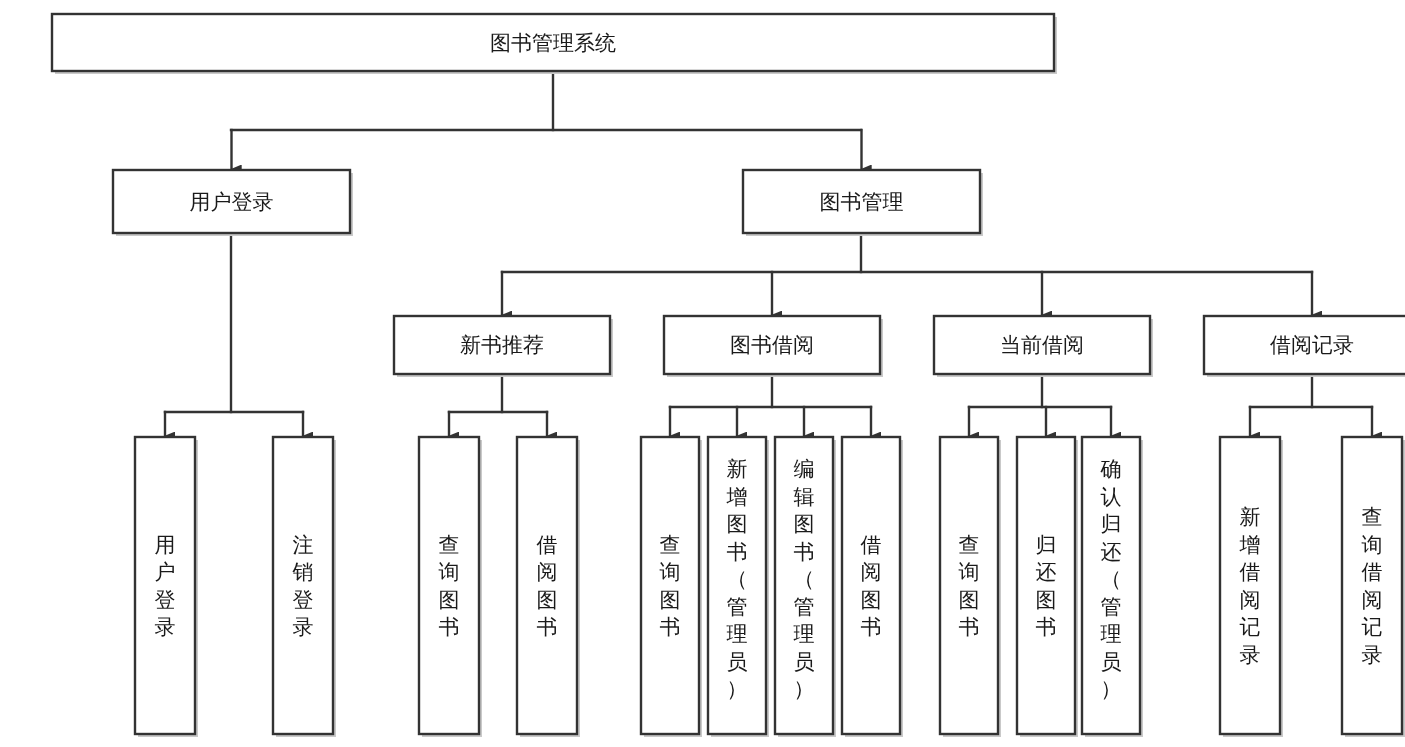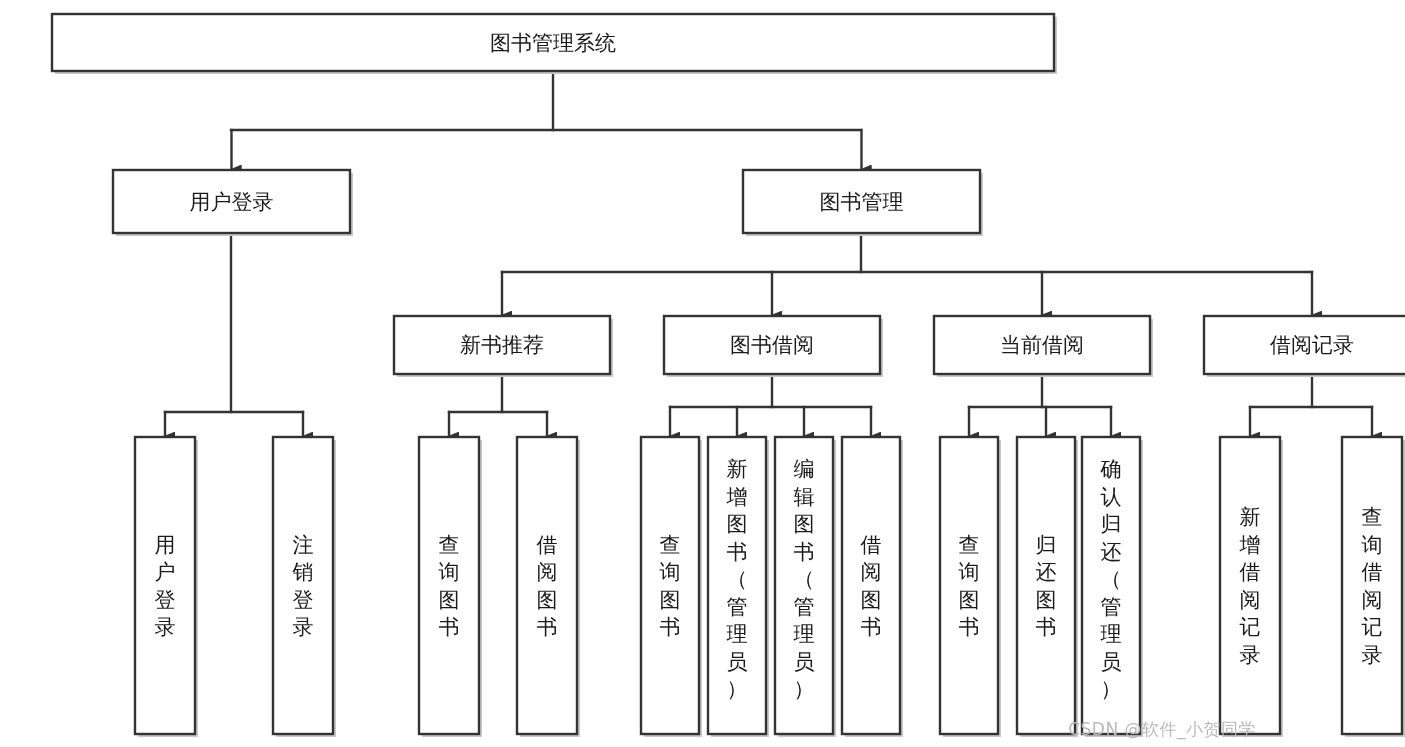--- a/index.html
+++ b/index.html
@@ -259,14 +259,13 @@
           <rect x="1188" y="437" width="60" height="297" class="node-box"></rect>
           <text x="1218" y="524.45" class="node-label-v"><tspan x="1218" dy="0">新</tspan><tspan x="1218" dy="27.5">增</tspan><tspan x="1218" dy="27.5">借</tspan><tspan x="1218" dy="27.5">阅</tspan><tspan x="1218" dy="27.5">记</tspan><tspan x="1218" dy="27.5">录</tspan></text>
         </g>
         <g>
           <rect x="1313" y="440" width="60" height="297" class="node-shadow"></rect>
           <rect x="1310" y="437" width="60" height="297" class="node-box"></rect>
           <text x="1340" y="524.45" class="node-label-v"><tspan x="1340" dy="0">查</tspan><tspan x="1340" dy="27.5">询</tspan><tspan x="1340" dy="27.5">借</tspan><tspan x="1340" dy="27.5">阅</tspan><tspan x="1340" dy="27.5">记</tspan><tspan x="1340" dy="27.5">录</tspan></text>
         </g>
       </g>
   </svg>
-  <div class="watermark">CSDN @软件_小贺同学</div>
 </div>
 
 </body></html>

